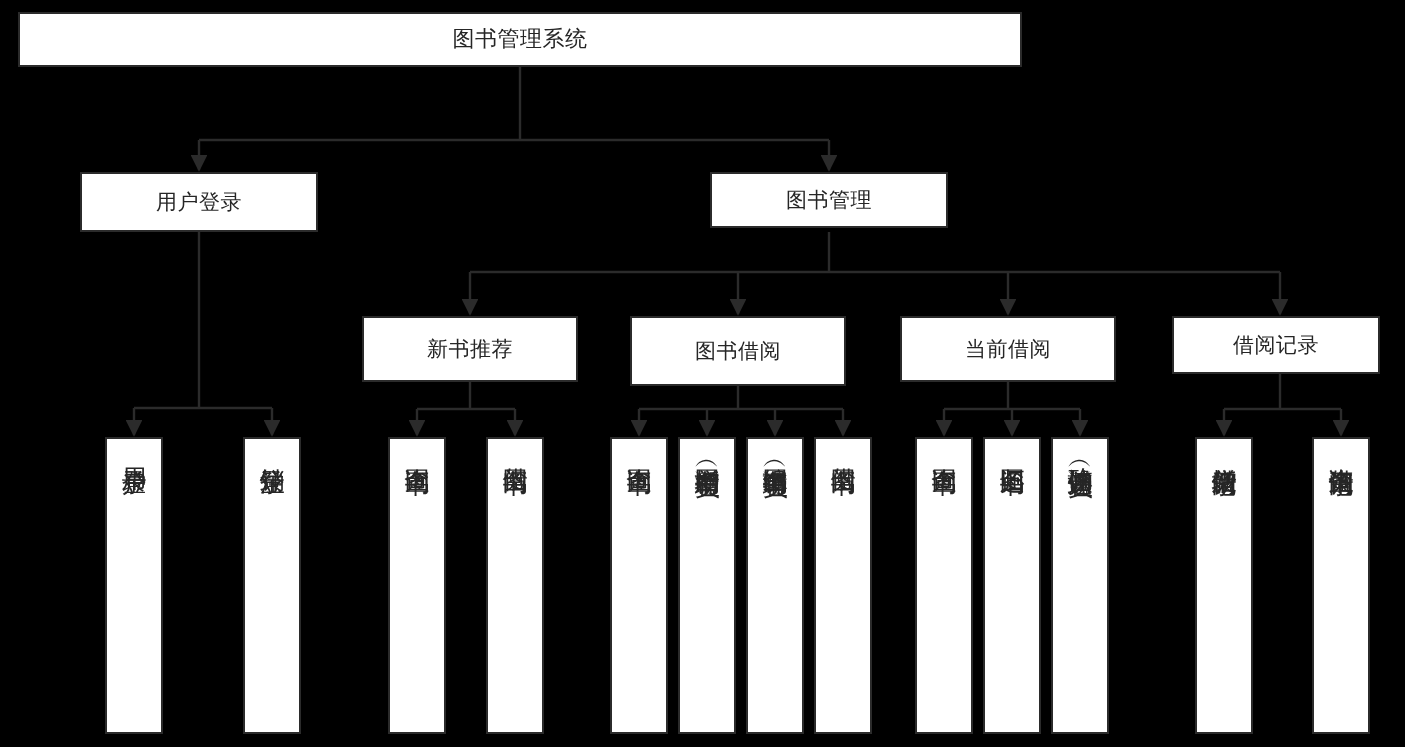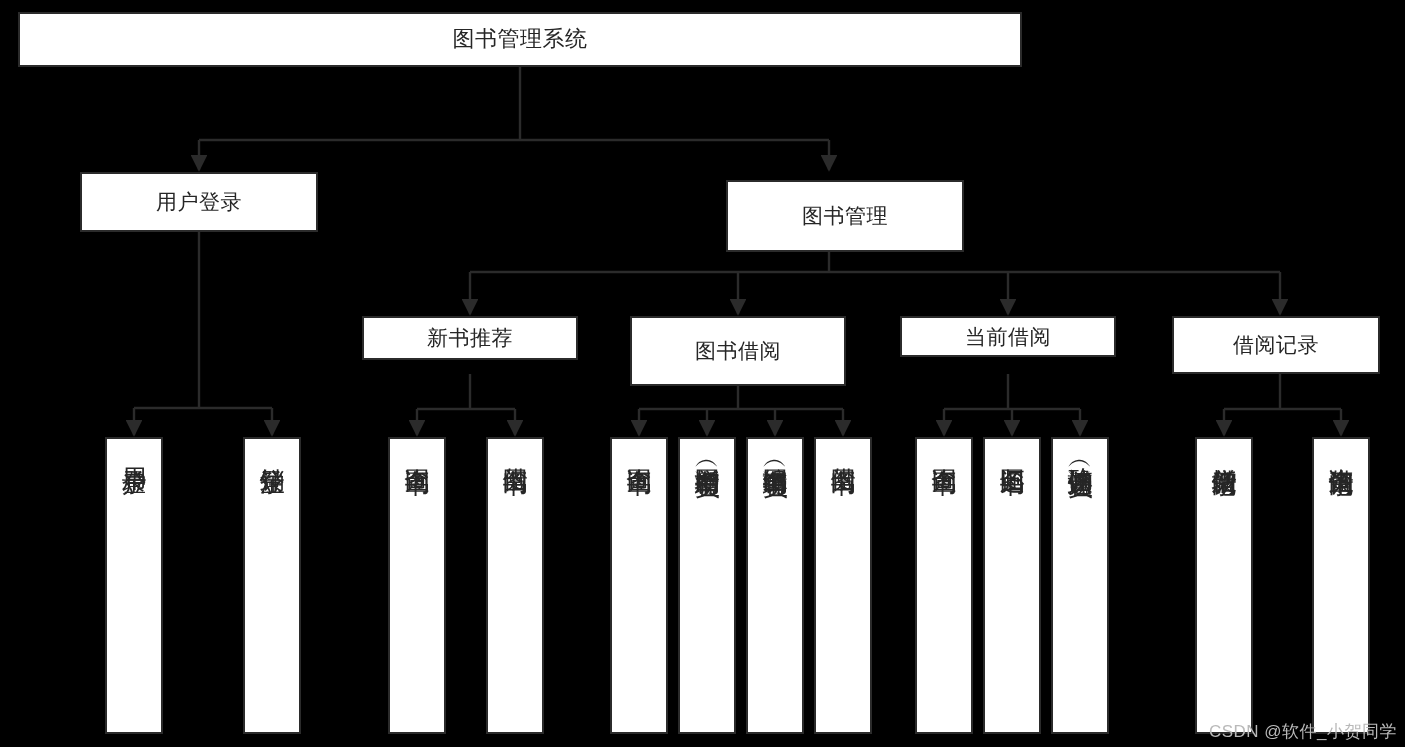--- a/index.html
+++ b/index.html
@@ -121,30 +121,30 @@
       </g>
   </svg>
 
   <div id="nodes">
       <div class="node horiz root" style="left: 18px; top: 12px; width: 1004px; height: 55px;">
         <span class="label">图书管理系统</span>
       </div>
       <div class="node horiz" style="left: 80px; top: 172px; width: 238px; height: 60px;">
         <span class="label">用户登录</span>
       </div>
-      <div class="node horiz" style="left: 710px; top: 180px; width: 238px; height: 72px; margin-left: 16px;">
+      <div class="node horiz" style="left: 710px; top: 172px; width: 238px; height: 56px;">
         <span class="label">图书管理</span>
       </div>
-      <div class="node horiz" style="left: 362px; top: 316px; width: 216px; height: 44px; justify-content: center;">
+      <div class="node horiz" style="left: 362px; top: 316px; width: 216px; height: 66px; justify-content: center;">
         <span class="label">新书推荐</span>
       </div>
       <div class="node horiz" style="left: 630px; top: 316px; width: 216px; height: 70px;">
         <span class="label">图书借阅</span>
       </div>
-      <div class="node horiz" style="left: 900px; top: 316px; width: 216px; height: 41px;">
+      <div class="node horiz" style="left: 900px; top: 316px; width: 216px; height: 66px;">
         <span class="label">当前借阅</span>
       </div>
       <div class="node horiz" style="left: 1172px; top: 316px; width: 208px; height: 58px;">
         <span class="label">借阅记录</span>
       </div>
       <div class="node vert" style="left: 105px; top: 437px; width: 58px; height: 297px;">
         <span class="label">用户登录</span>
       </div>
       <div class="node vert" style="left: 243px; top: 437px; width: 58px; height: 297px;">
         <span class="label">注销登录</span>
@@ -177,14 +177,13 @@
         <span class="label">确认归还（管理员）</span>
       </div>
       <div class="node vert" style="left: 1195px; top: 437px; width: 58px; height: 297px;">
         <span class="label">新增借阅记录</span>
       </div>
       <div class="node vert" style="left: 1312px; top: 437px; width: 58px; height: 297px;">
         <span class="label">查询借阅记录</span>
       </div>
     </div>
 
-  <div id="watermark">CSDN @软件_小贺同学</div>
 </div>
 
 </body></html>

